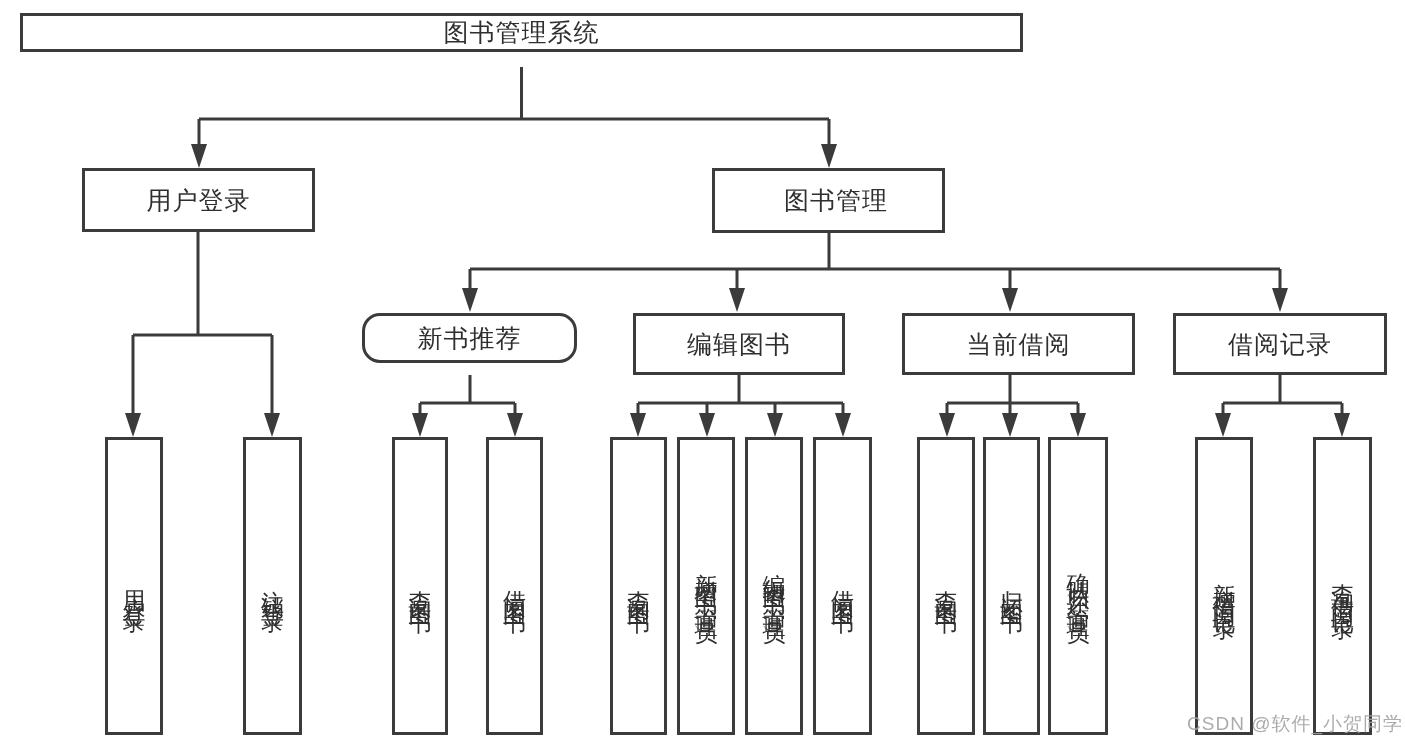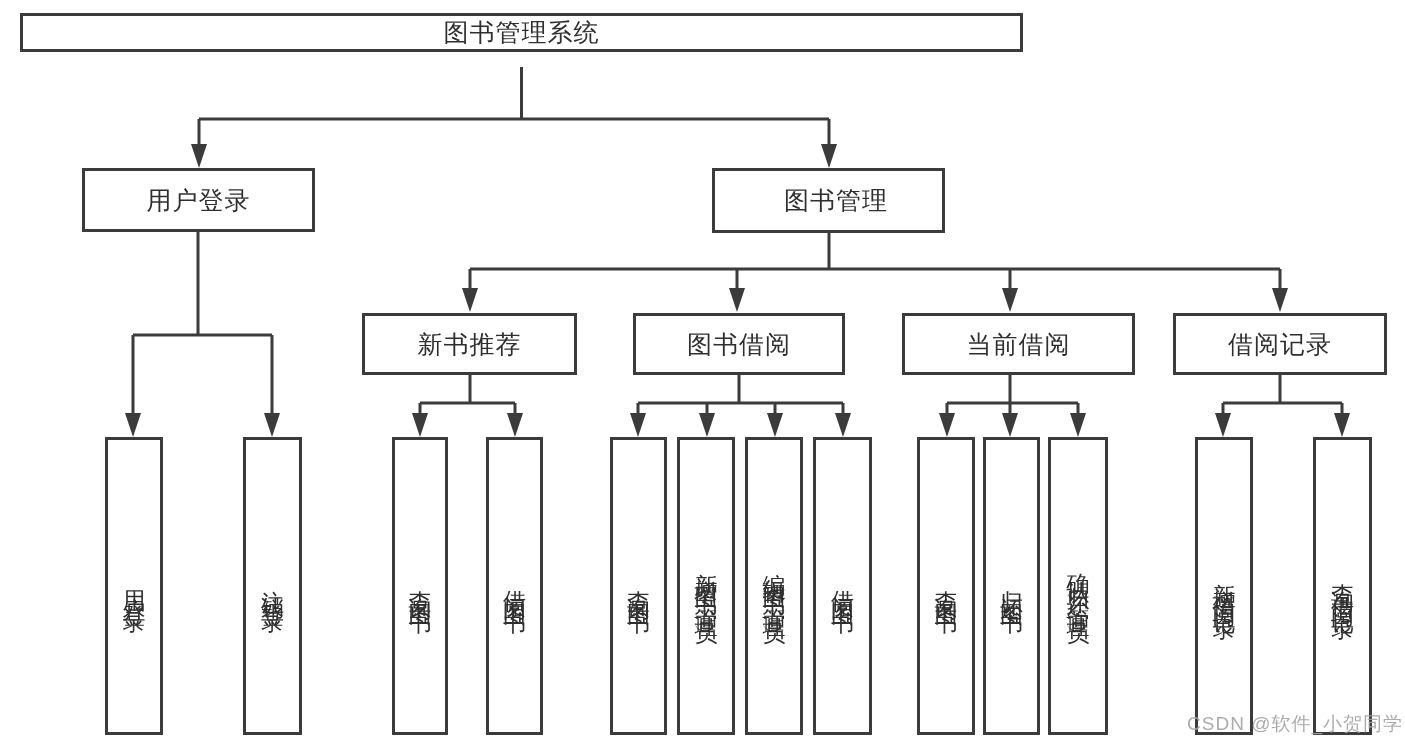--- a/index.html
+++ b/index.html
@@ -92,22 +92,22 @@
       <polygon points="1215,413 1231,413 1223,437"></polygon>
       <polygon points="1334,413 1350,413 1342,437"></polygon>
     </g>
   </svg>
 
   <div class="node h" style="left:20px; top:13px; width:1003px; height:39px;">图书管理系统</div>
 
   <div class="node h" style="left:82px; top:168px; width:233px; height:64px;">用户登录</div>
   <div class="node h" style="left:712px; top:168px; width:233px; height:65px;padding-left:15px;">图书管理</div>
 
-  <div class="node h" style="left:362px; top:313px; width:215px; height:62px;">新书推荐</div>
-  <div class="node h" style="left:633px; top:313px; width:212px; height:62px;">图书借阅</div>
+  <div class="node h" style="left:362px; top:313px; width:215px; height:50px;border-radius:18px;">新书推荐</div>
+  <div class="node h" style="left:633px; top:313px; width:212px; height:62px;">编辑图书</div>
   <div class="node h" style="left:902px; top:313px; width:233px; height:62px;">当前借阅</div>
   <div class="node h" style="left:1173px; top:313px; width:214px; height:62px;">借阅记录</div>
 
   <div class="node v" style="left:105px; top:437px; width:58px; height:298px;">
     <span>用户登录</span>
   </div>
   <div class="node v" style="left:243px; top:437px; width:59px; height:298px;">
     <span>注销登录</span>
   </div>
 

